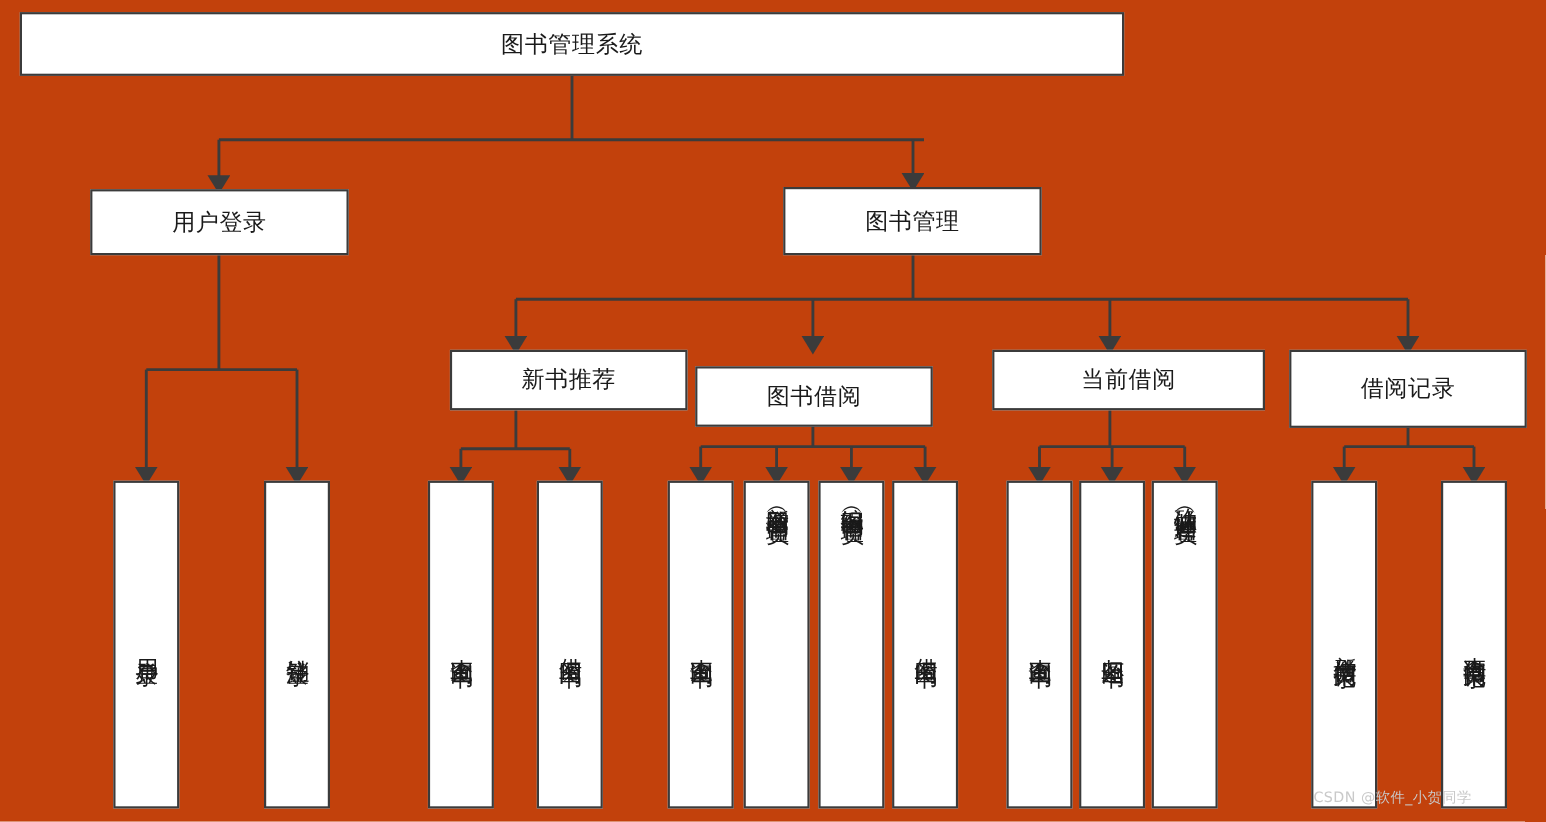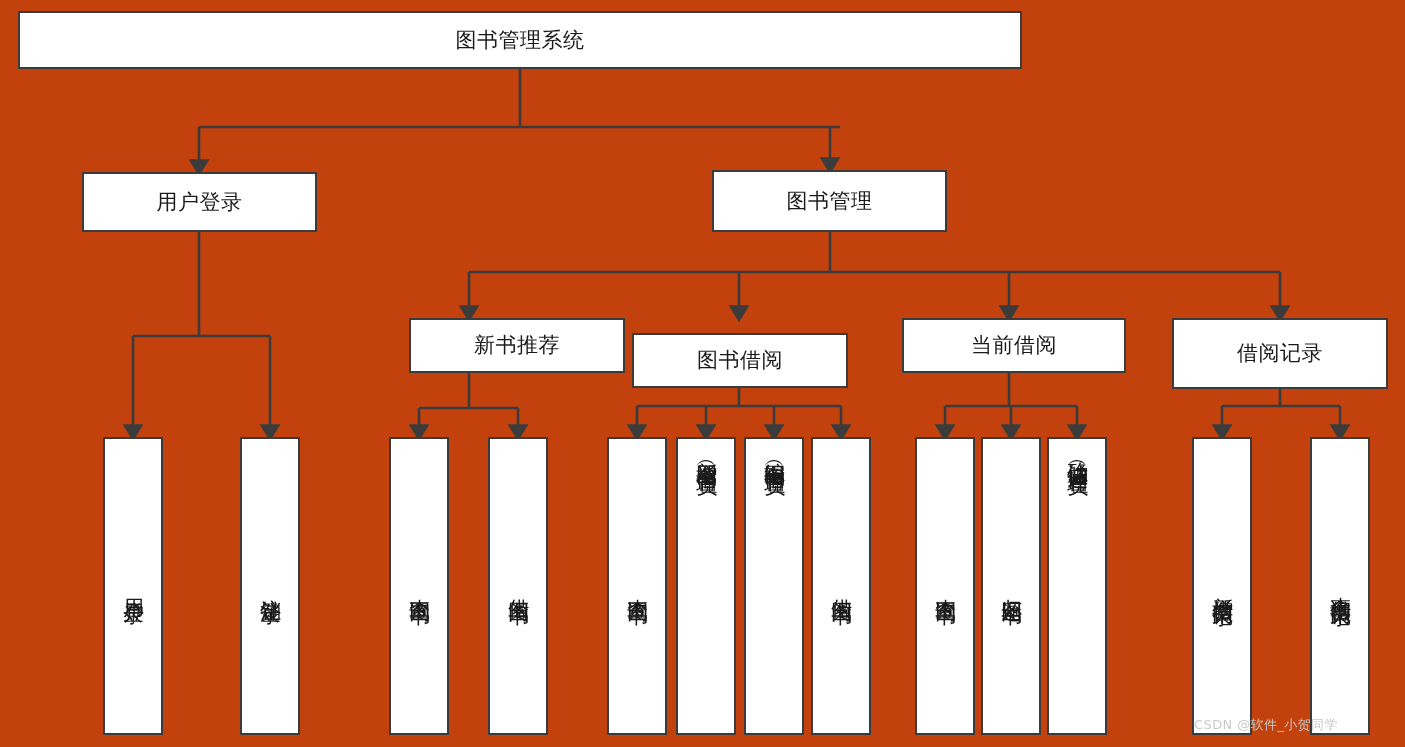--- a/index.html
+++ b/index.html
@@ -147,21 +147,21 @@
   </div>
 
   <div class="node horiz" style="left:362px; top:318px; width:216px; height:55px;margin-left:47px;">
     <span class="label">新书推荐</span>
   </div>
 
   <div class="node horiz" style="left:632px; top:318px; width:216px; height:55px;margin-top:15px;">
     <span class="label">图书借阅</span>
   </div>
 
-  <div class="node horiz" style="left:902px; top:318px; width:224px; height:55px;justify-content:center;">
+  <div class="node horiz" style="left:902px; top:318px; width:248px; height:55px;justify-content:center;">
     <span class="label">当前借阅</span>
   </div>
 
   <div class="node horiz" style="left:1172px; top:318px; width:216px; height:71px;">
     <span class="label">借阅记录</span>
   </div>
 
   <div class="node vert mid" style="left:103px; top:437px; width:60px; height:298px;">
     <span class="label">用户登录</span>
   </div>

